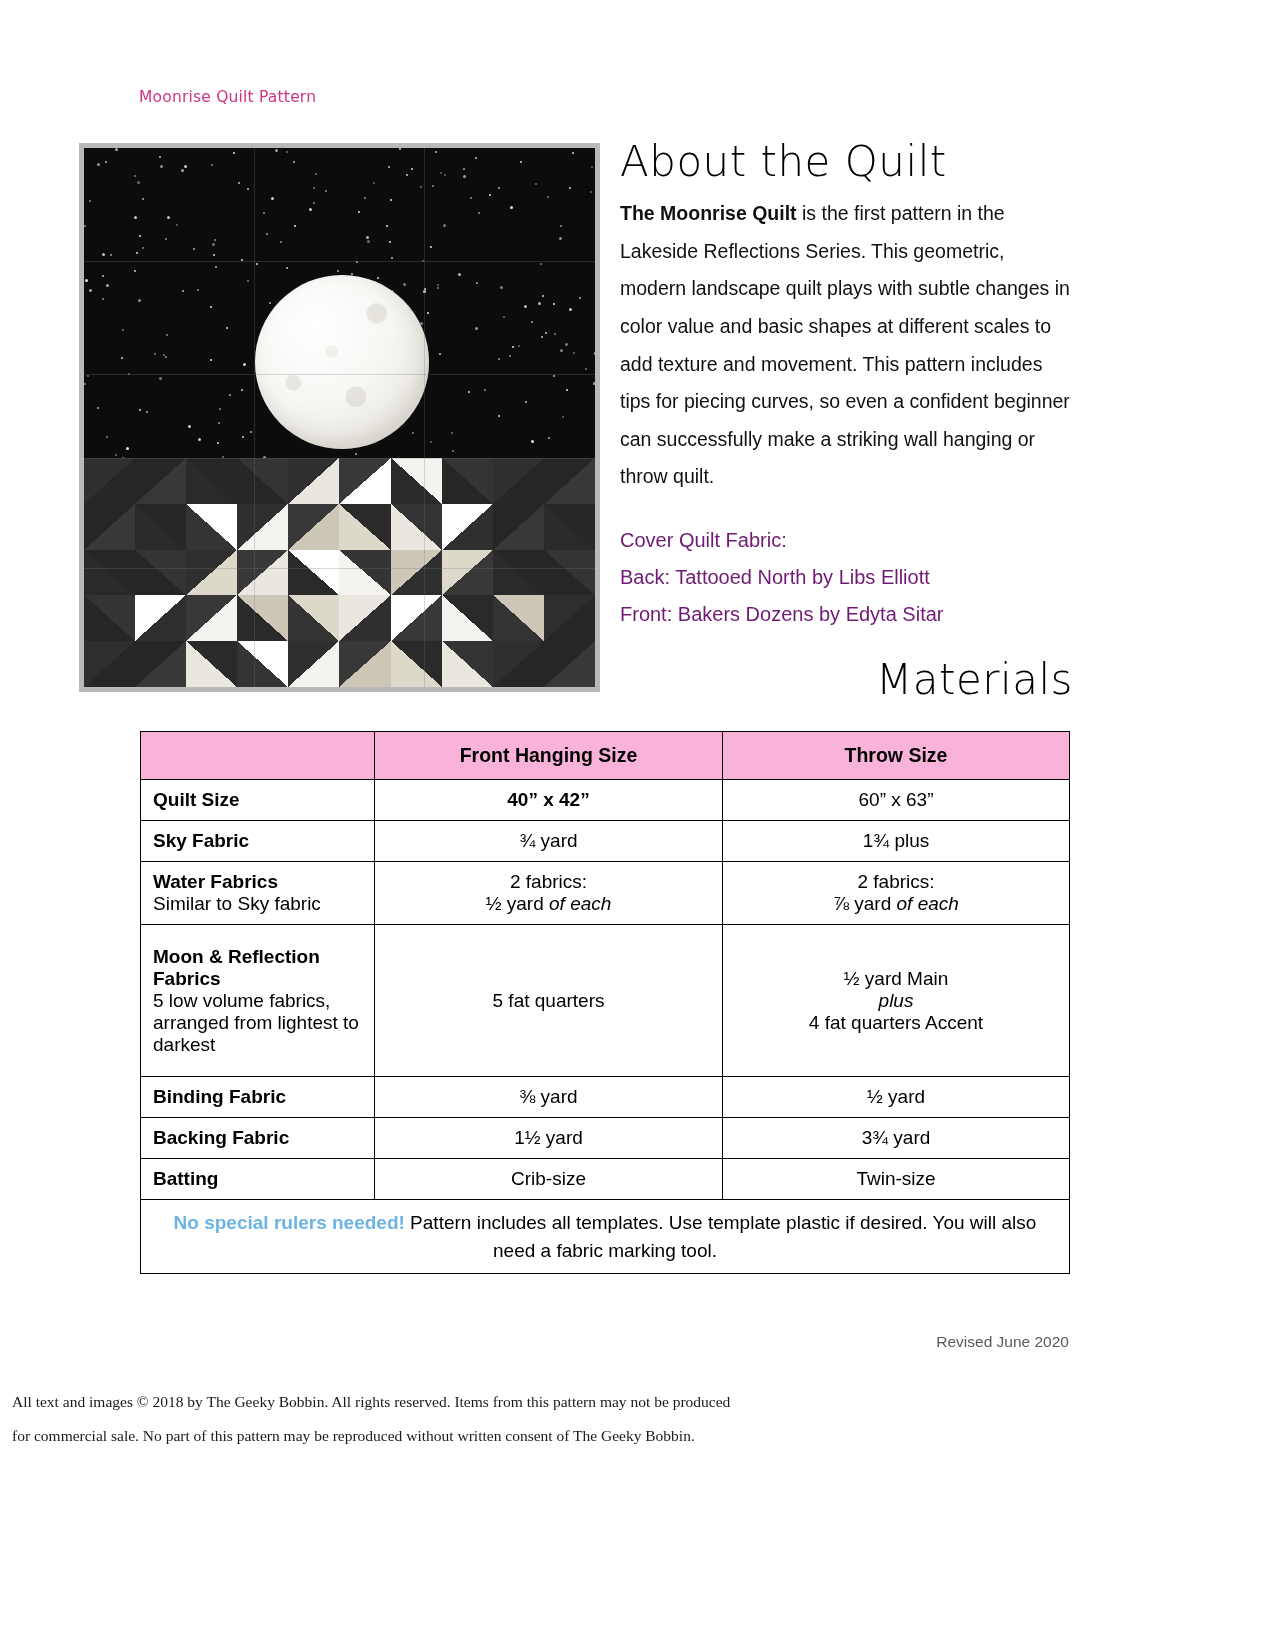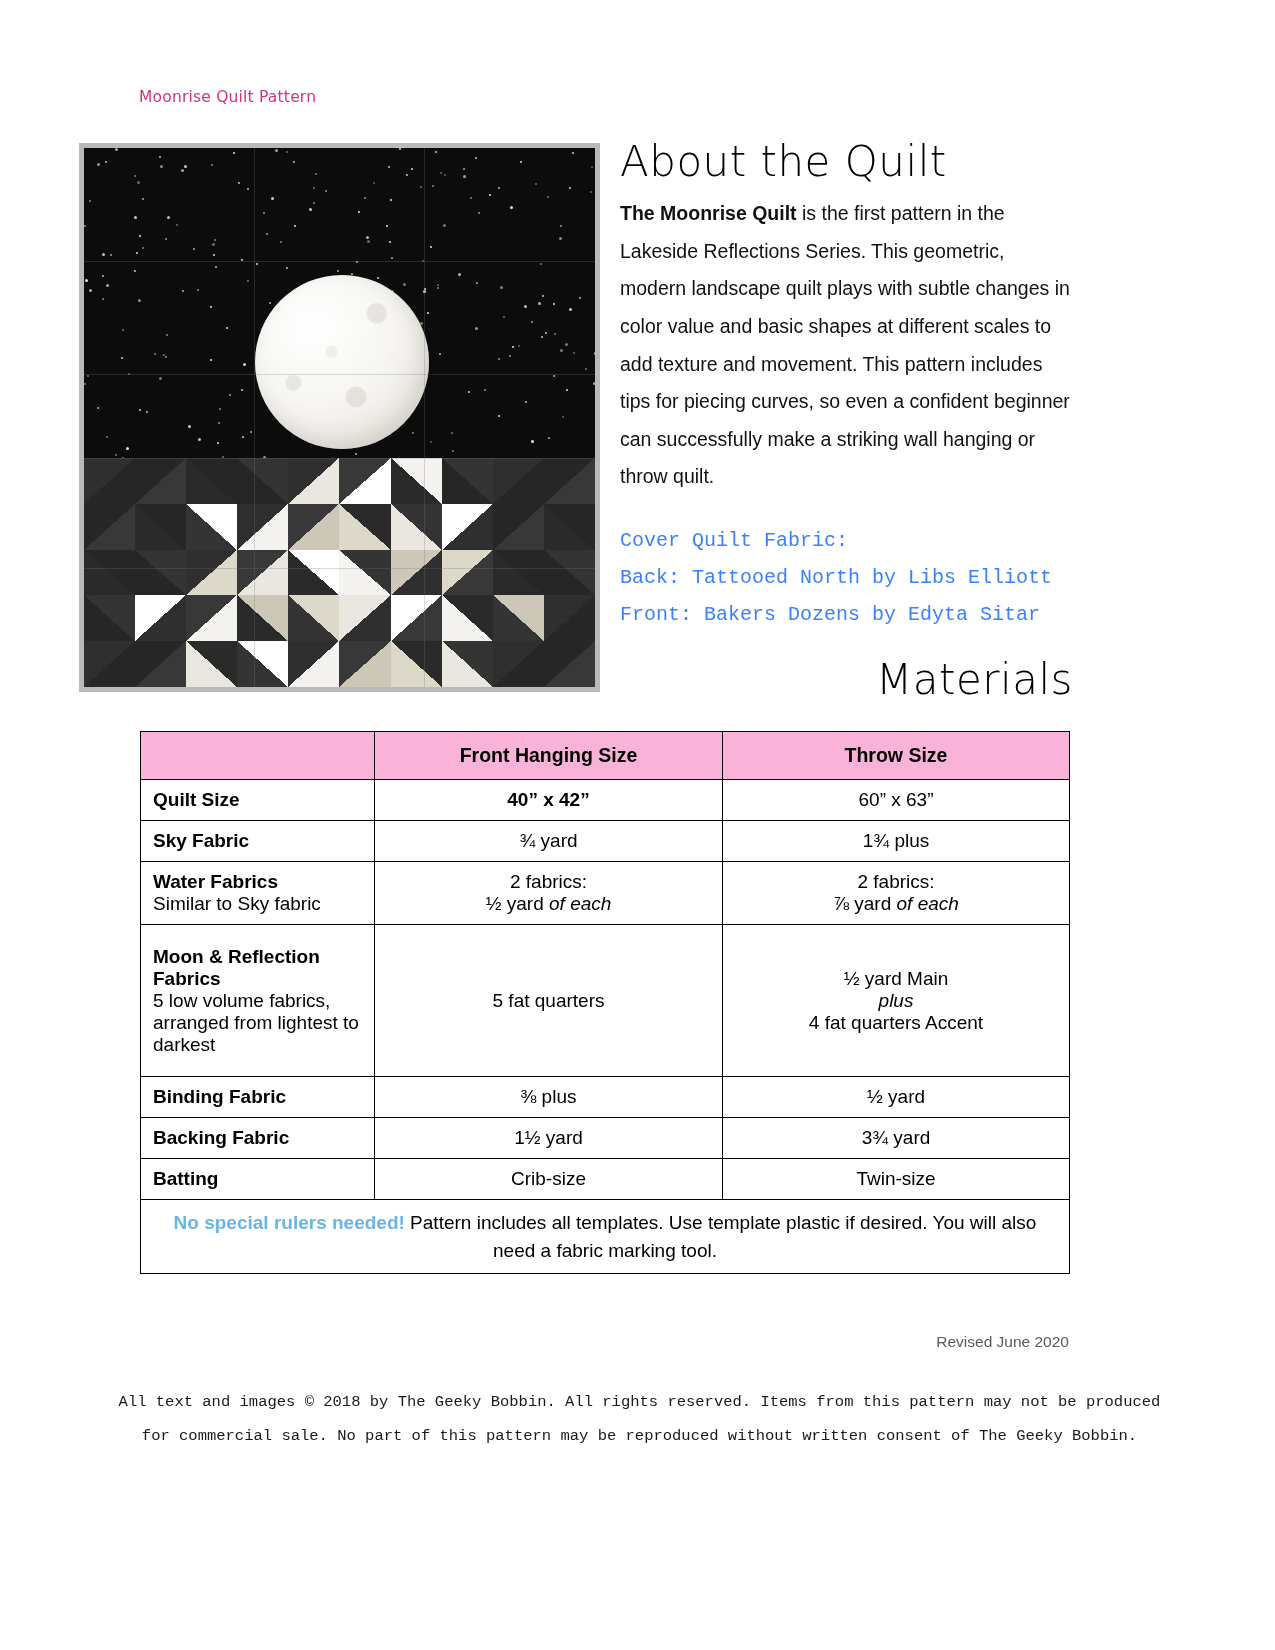--- a/index.html
+++ b/index.html
@@ -116,22 +116,22 @@
   .about p.body {
     margin: 0;
     font-size: 19.5px;
     line-height: 1.93;
     font-family: "Liberation Sans", sans-serif;
     color: #111;
   }
   .about p.body b { font-weight: bold; }
   .fabric-block {
     margin-top: 26px;
-    color: #3b82f6;
-    font-family: Liberation Mono, monospace;
+    color: #701a75;
+    font-family: Liberation Sans, sans-serif;
     font-size: 20px;
     line-height: 1.85;
     font-weight: 300;
   }
   .fabric-block div { white-space: nowrap; }
 
   
   .materials-title {
     position: absolute;
     right: 202px;
@@ -187,27 +187,26 @@
     position: absolute;
     right: 206px;
     top: 1333px;
     font-size: 15.5px;
     color: #5a5a5a;
     font-family: "Liberation Sans", sans-serif;
   }
 
   .copyright {
     position: absolute;
-    left: 4px; right: 0;
+    left: 12px; right: 0;
     top: 1385px;
-    text-align: center;
     font-size: 15.5px;
     line-height: 2.2;
     color: #1a1a1a;
-    font-family: Liberation Mono, monospace;
+    font-family: Liberation Serif, serif;
   }
   .copyright div { white-space: nowrap; }
 </style>
 </head>
 <body>
 
 <div class="page">
 
   <div class="running-header">Moonrise Quilt Pattern</div>
 
@@ -554,21 +553,21 @@
           <td class="val">
             <div>½ yard Main</div>
             <div><span class="it">plus</span></div>
             <div>4 fat quarters Accent</div>
           </td>
         </tr>
         <tr>
           <td class="label">
             <span class="main">Binding Fabric</span>
           </td>
-          <td class="val">⅜ plus</td>
+          <td class="val">⅜ yard</td>
           <td class="val">½ yard</td>
         </tr>
         <tr>
           <td class="label">
             <span class="main">Backing Fabric</span>
           </td>
           <td class="val">1½ yard</td>
           <td class="val">3¾ yard</td>
         </tr>
         <tr>

